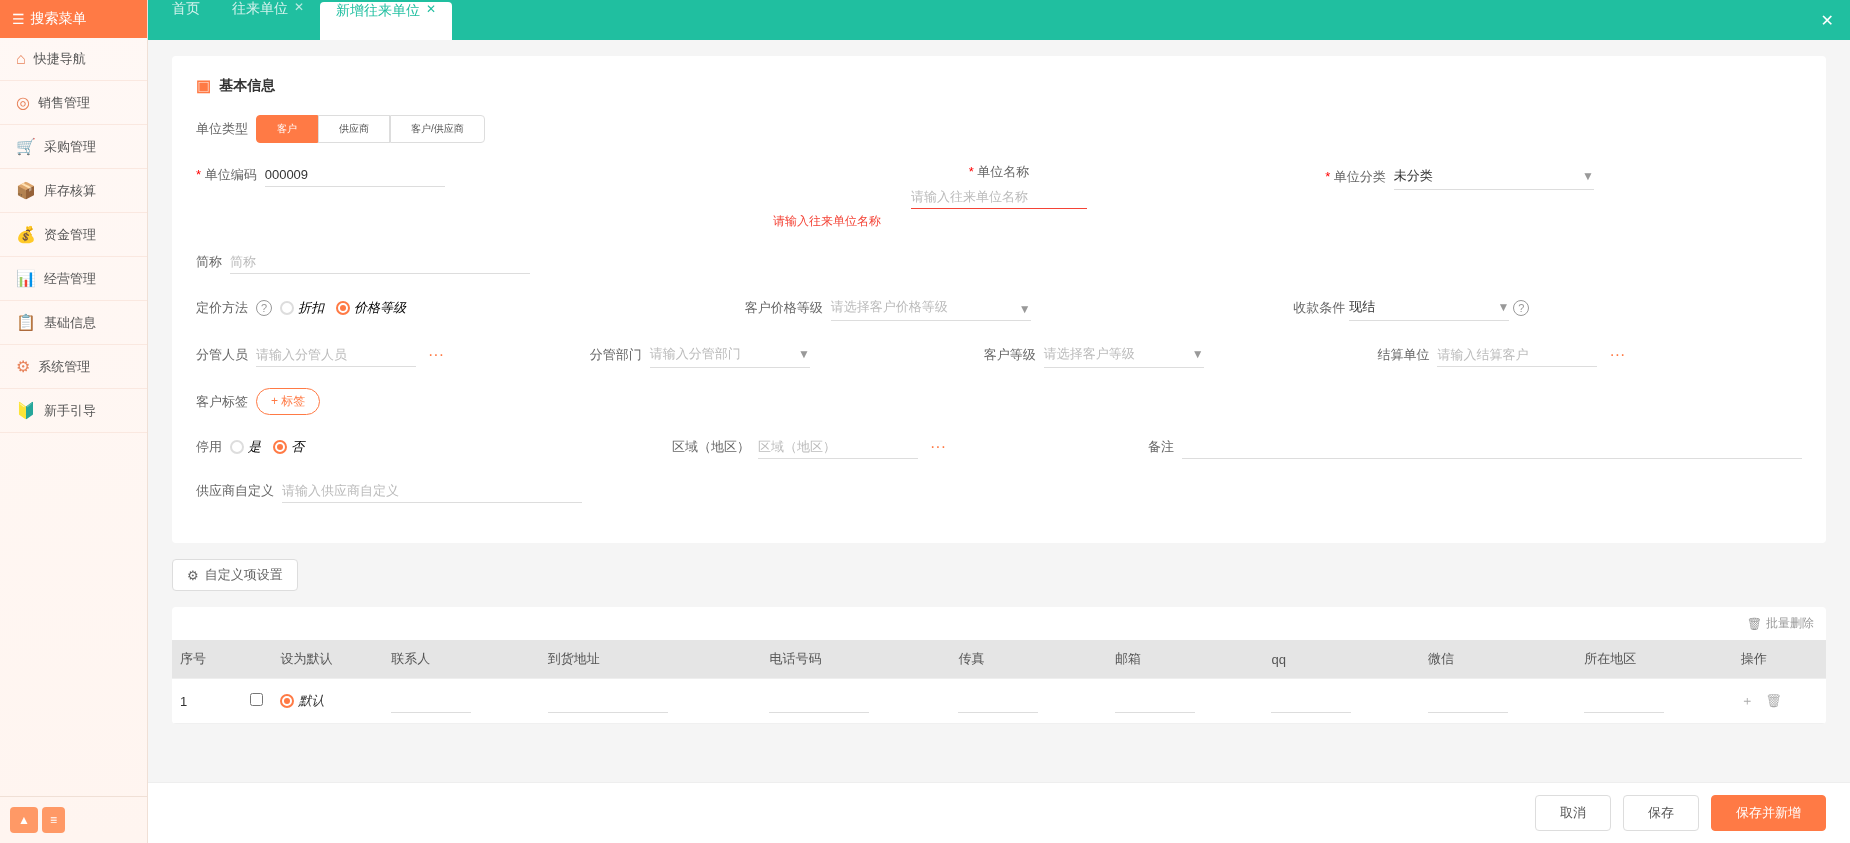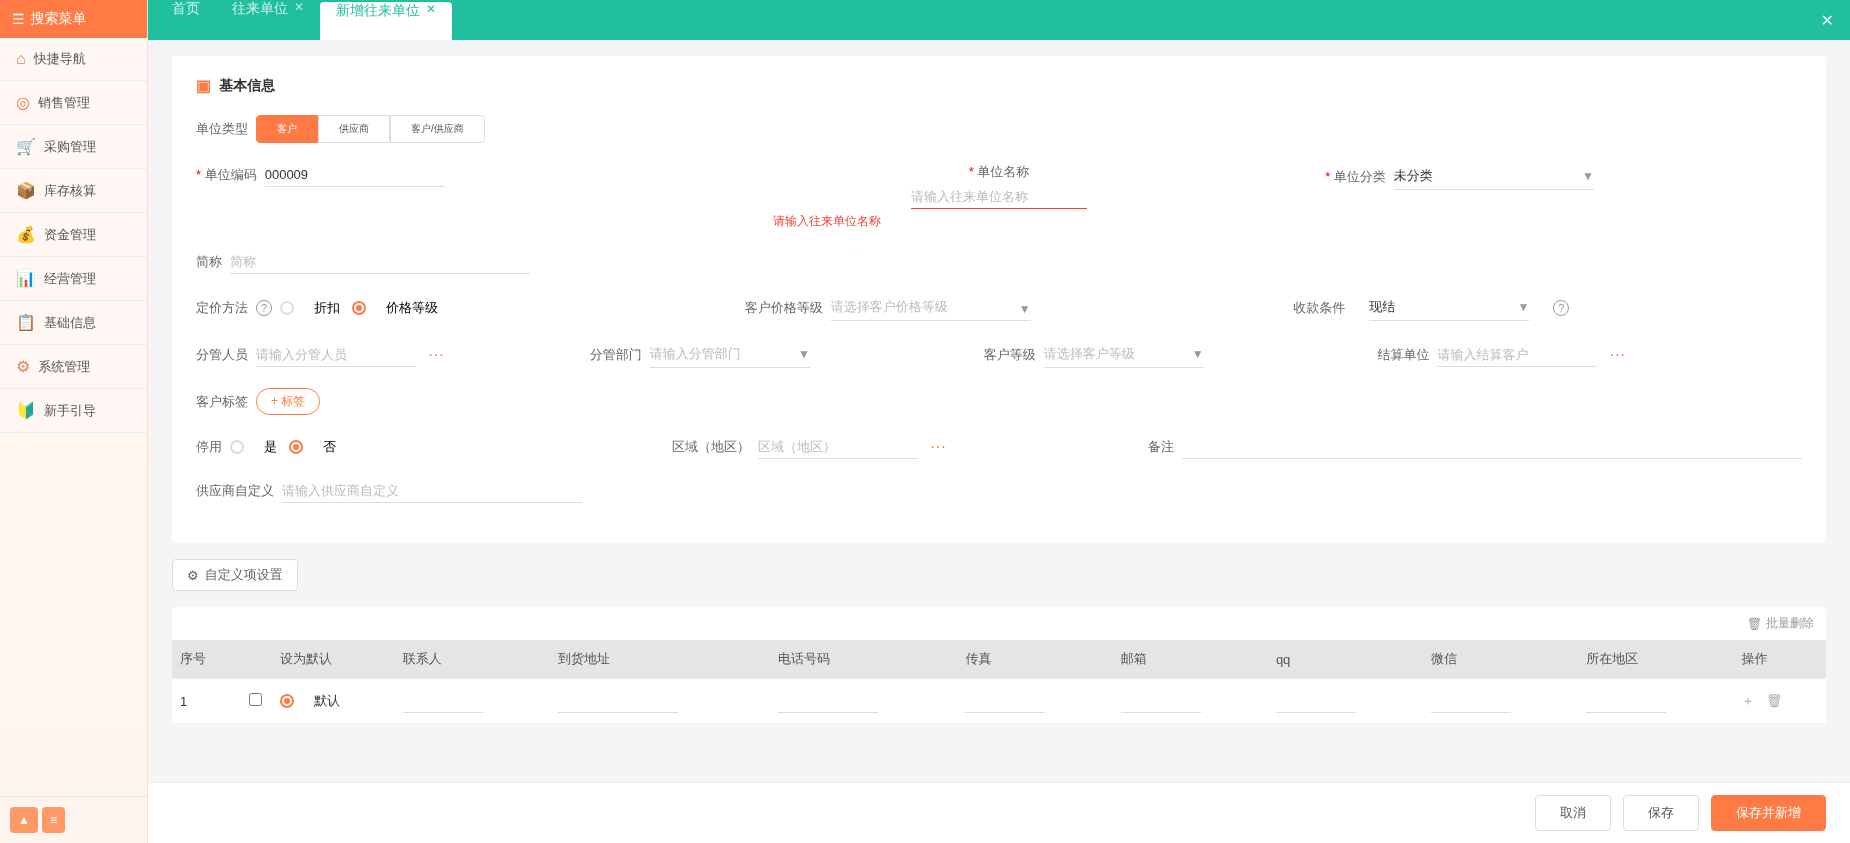--- a/index.html
+++ b/index.html
@@ -179,21 +179,21 @@
       padding: 4px 0;
       gap: 4px;
     }
     .select-text { flex: 1; color: #bbb; font-size: 13px; }
     .select-text.has-value { color: #333; }
     .chevron { color: #999; font-size: 12px; }
     .more-btn { color: #ff7a45; font-size: 16px; cursor: pointer; padding: 0 4px; }
 
     
     .radio-group { display: flex; align-items: center; gap: 12px; }
-    .radio-item { display: flex; align-items: center; gap: 20px; cursor: pointer; }
+    .radio-item { display: flex; align-items: center; gap: 4px; cursor: pointer; font-style: italic; }
     .radio-circle {
       width: 14px; height: 14px;
       border-radius: 50%;
       border: 2px solid #ddd;
       display: flex; align-items: center; justify-content: center;
     }
     .radio-circle.checked { border-color: #ff7a45; }
     .radio-circle.checked::after {
       content: '';
       width: 6px; height: 6px;
@@ -459,21 +459,21 @@
         </div>
 
         <div style="flex:1; display:flex; align-items:center; gap:8px;">
           <span class="form-label">客户价格等级</span>
           <div class="select-wrapper" style="flex:1; max-width:200px;align-items:flex-end;">
             <span class="select-text">请选择客户价格等级</span>
             <span class="chevron">▼</span>
           </div>
         </div>
 
-        <div style="flex:1; display:flex; align-items:center; gap:24px;">
+        <div style="flex:1; display:flex; align-items:center; gap:4px;">
           <span class="form-label">收款条件</span>
           <div class="select-wrapper" style="flex:1; max-width:160px;">
             <span class="select-text has-value">现结</span>
             <span class="chevron">▼</span>
           </div>
           <div class="help-icon">?</div>
         </div>
       </div>
 
       <div class="form-row" style="gap:40px; align-items:center;">

